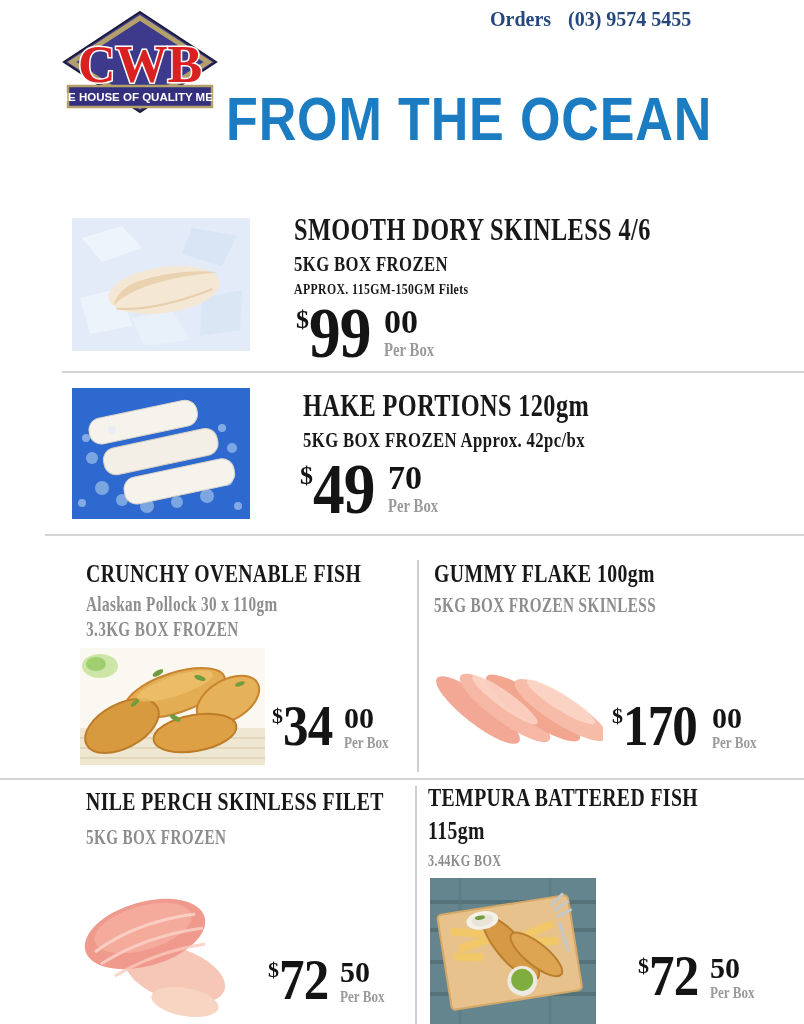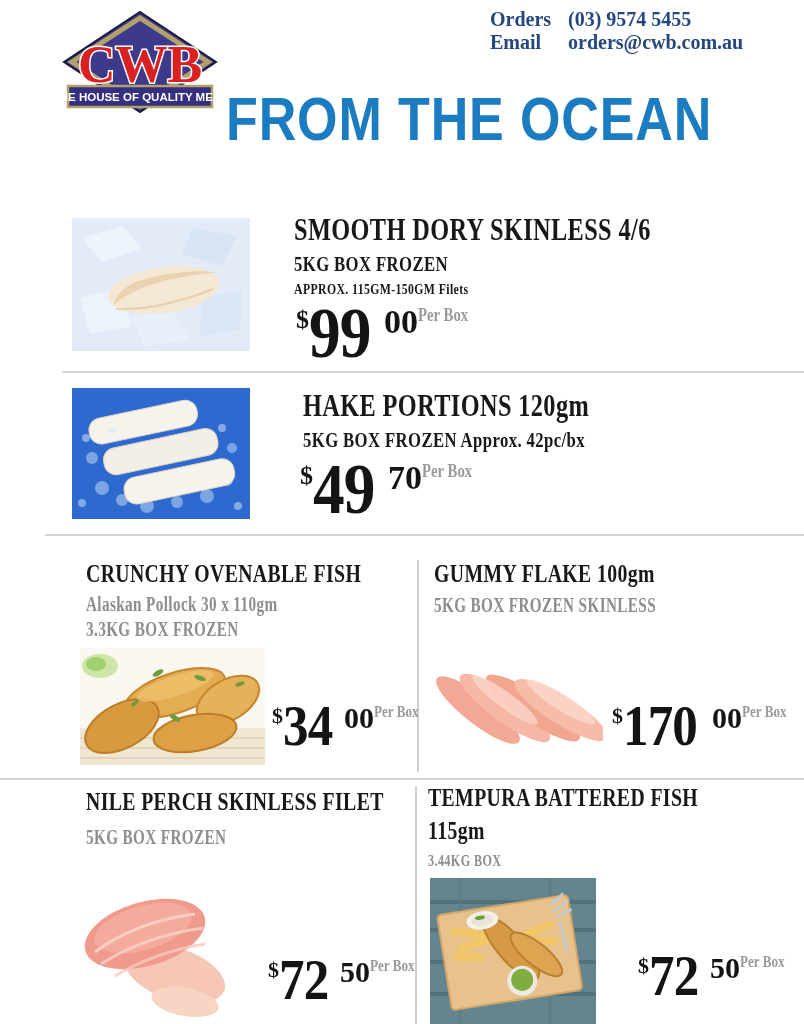--- a/index.html
+++ b/index.html
@@ -8,34 +8,34 @@
 
   
   .cond{font-family:"Liberation Serif",serif;font-weight:700;transform:scaleX(0.76);
         transform-origin:0 0;display:block;line-height:1.1;letter-spacing:0.5px;color:#181818;}
   .gray{color:#8d8d8d;}
   .abs{position:absolute;}
 
   
   #contact{position:absolute;left:490px;top:8px;font-family:"Liberation Serif",serif;
            font-weight:700;color:#25477e;font-size:20px;line-height:23px;}
-  #contact .row{display:flex;}
+  #contact .row{display:flex;justify-content:flex-end;}
   #contact .lbl{width:78px;}
 
   
   #main-title{position:absolute;left:226px;top:88px;font-family:"Liberation Sans",sans-serif;
               font-weight:700;font-size:62px;color:#1b7cc2;transform:scaleX(0.84);
               transform-origin:0 0;white-space:nowrap;letter-spacing:1px;line-height:1;}
 
   
   .price{position:absolute;display:flex;font-family:"Liberation Serif",serif;color:#141414;}
   .price .cur{font-weight:700;line-height:1;}
   .price .amt{font-weight:700;letter-spacing:-1px;line-height:0.82;transform:scaleX(0.88);
               transform-origin:0 0;}
-  .price .col{display:flex;flex-direction:row;margin-left:5px;}
+  .price .col{display:flex;flex-direction:column;margin-left:5px;}
   .price .cents{font-weight:700;line-height:1;}
   .price .unit{font-family:"Liberation Serif",serif;font-weight:700;color:#9a9a9a;
                transform:scaleX(0.82);transform-origin:0 0;white-space:nowrap;line-height:1.25;}
   .price.lg .cur{font-size:26px;margin-top:3px;}
   .price.lg .amt{font-size:72px;}
   .price.lg .cents{font-size:34px;margin-top:1px;}
   .price.lg .unit{font-size:18px;}
   .price.sm .cur{font-size:22px;margin-top:3px;}
   .price.sm .amt{font-size:58px;}
   .price.sm .cents{font-size:30px;margin-top:1px;}
@@ -48,24 +48,20 @@
 </style>
 </head>
 <body>
 
 <div id="page">
 
   <div id="contact">
     <div class="row">
       <span class="lbl">Orders</span>
       <span>(03) 9574 5455</span>
-    </div>
-    <div class="row">
-      <span class="lbl">Email</span>
-      <span>orders@cwb.com.au</span>
     </div>
   </div>
 
   <div class="abs" style="left:62px;top:10px;">
     <svg width="156" height="108" viewBox="0 0 156 108">
       <polygon points="78,2 154,52 78,102 2,52" fill="#3d3a8b" stroke="#1a1a3a" stroke-width="2"></polygon>
       <polygon points="78,8 146,52 78,96 10,52" fill="none" stroke="#b3a06a" stroke-width="5"></polygon>
       <text x="78" y="72" text-anchor="middle" font-family="Liberation Serif, serif" font-weight="bold" font-size="52" fill="#d92121" stroke="#ffffff" stroke-width="3" style="paint-order:stroke">CWB</text>
       <rect x="6" y="76" width="144" height="21" fill="#34307f" stroke="#b3a06a" stroke-width="2.5"></rect>
       <text x="78" y="91" text-anchor="middle" font-family="Liberation Sans, sans-serif" font-weight="bold" font-size="11.5" fill="#ffffff">THE HOUSE OF QUALITY MEAT</text>

